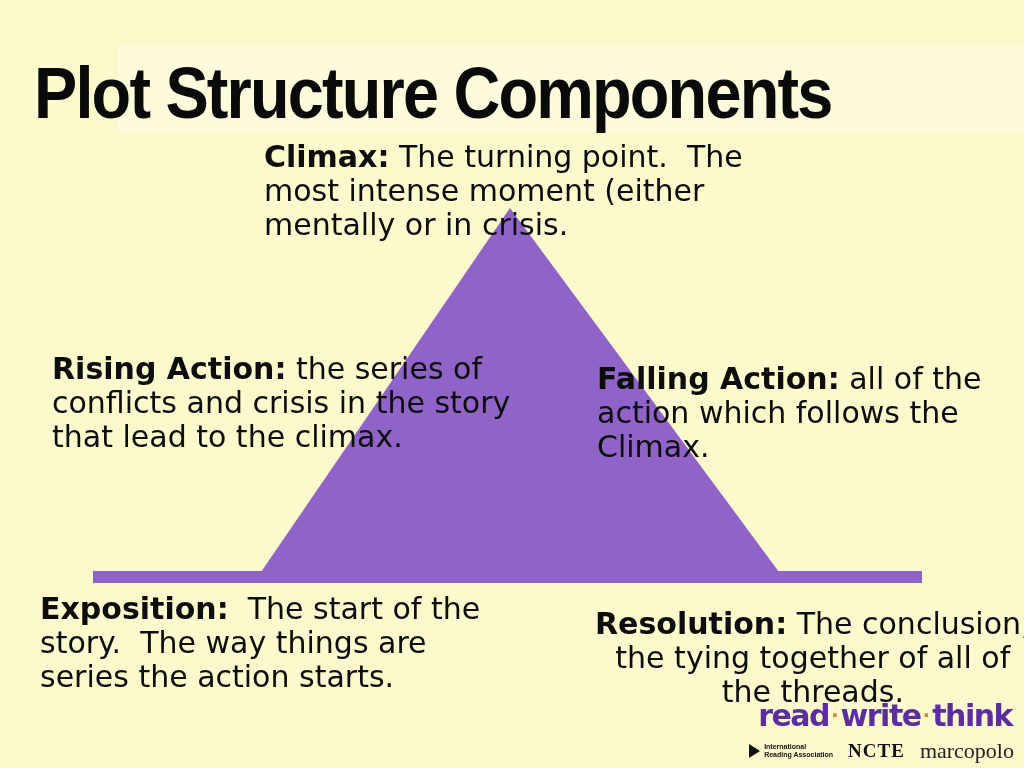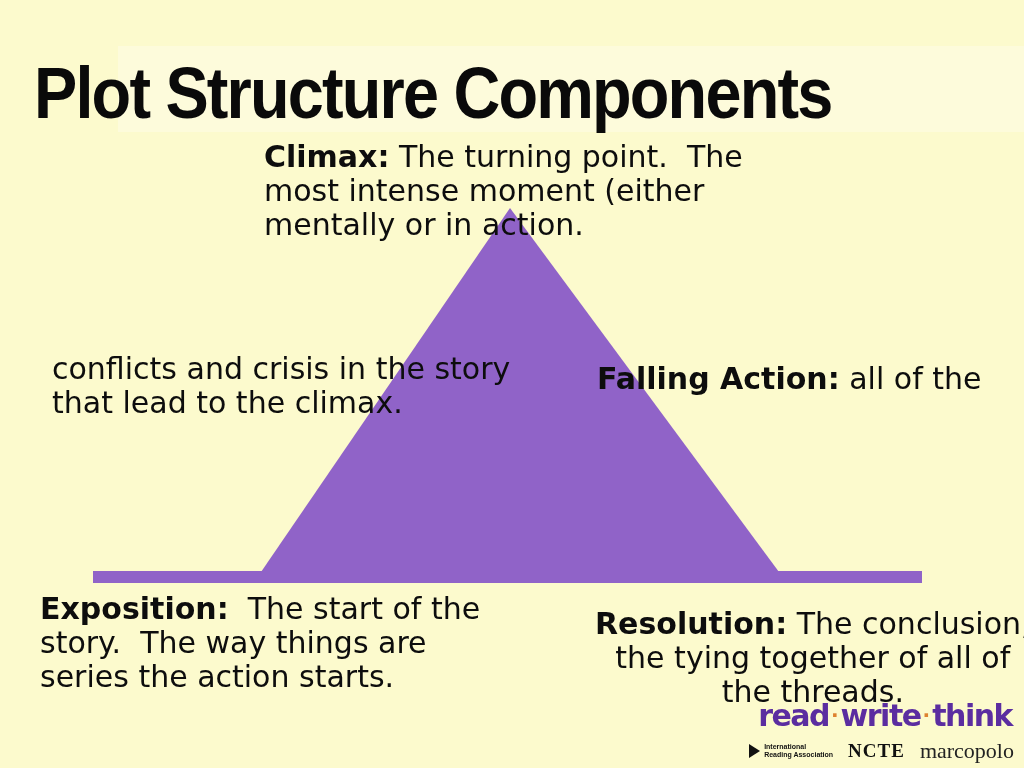--- a/index.html
+++ b/index.html
@@ -69,30 +69,33 @@
 <div class="slide-title">Plot Structure Components</div>
 
 <svg class="diagram" width="1024" height="768" viewBox="0 0 1024 768">
   <rect x="93" y="571" width="829" height="12" fill="#9063C8"></rect>
   <polygon points="510,208 779,572 261,572" fill="#9063C8"></polygon>
 </svg>
 
 <div class="tb tb-climax">
   <div class="line"><b>Climax:</b><span> The turning point.  The</span></div>
   <div class="line">most intense moment (either</div>
-  <div class="line">mentally or in action.</div>
+  <div class="line">mentally or in crisis.</div>
 </div>
 
 <div class="tb tb-rising">
+  <div class="line"><b>Rising Action:</b><span> the series of</span></div>
   <div class="line">conflicts and crisis in the story</div>
   <div class="line">that lead to the climax.</div>
 </div>
 
 <div class="tb tb-falling">
   <div class="line"><b>Falling Action:</b><span> all of the</span></div>
+  <div class="line">action which follows the</div>
+  <div class="line">Climax.</div>
 </div>
 
 <div class="tb tb-exposition">
   <div class="line"><b>Exposition:</b><span>  The start of the</span></div>
   <div class="line">story.  The way things are</div>
   <div class="line">series the action starts.</div>
 </div>
 
 <div class="tb tb-resolution">
   <div class="line"><b>Resolution:</b><span> The conclusion,</span></div>

